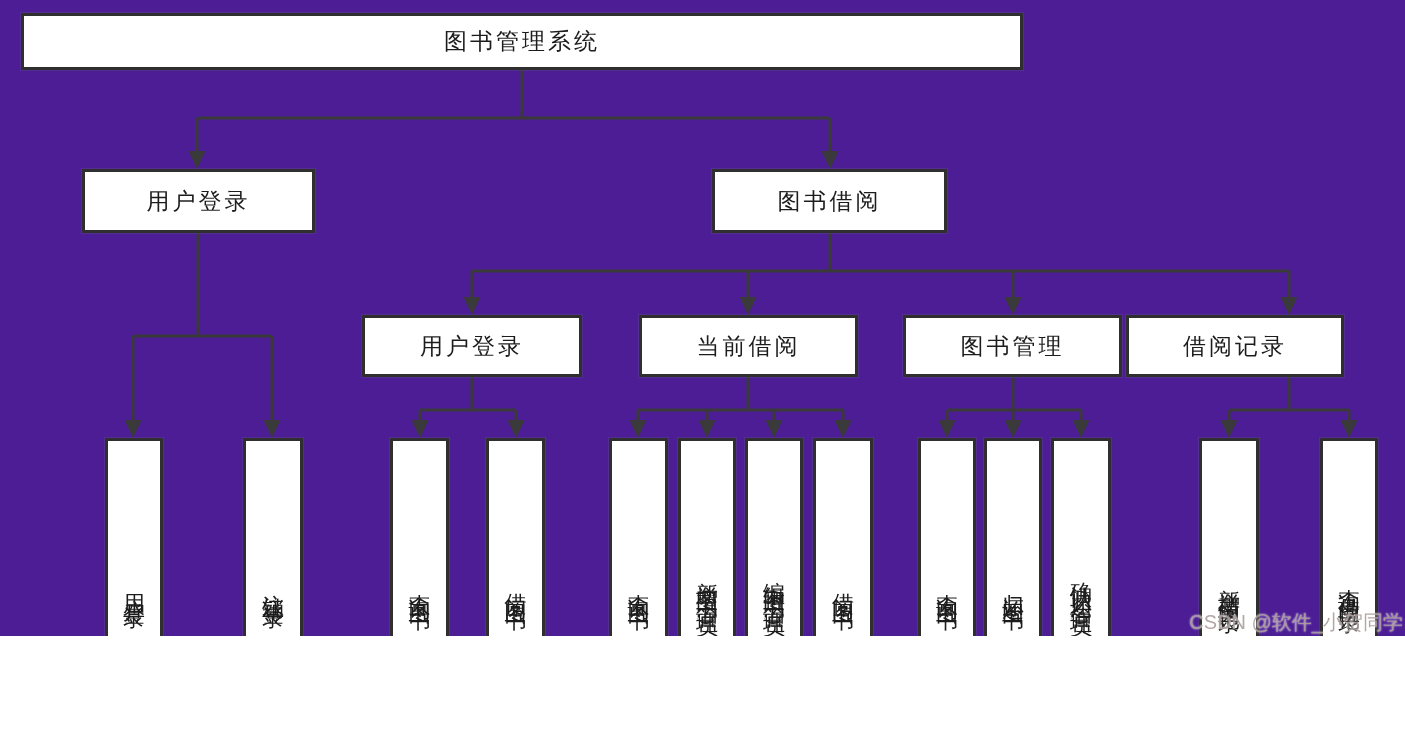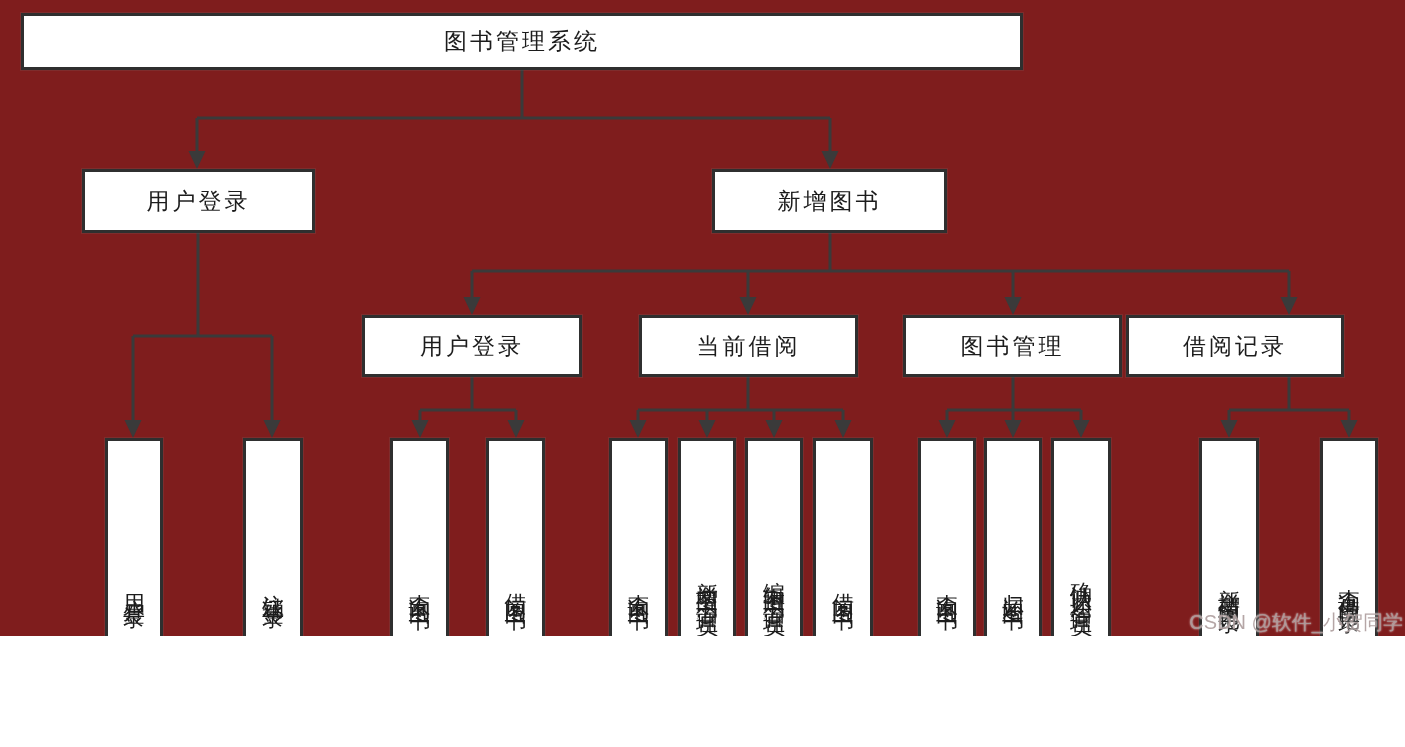--- a/index.html
+++ b/index.html
@@ -5,21 +5,21 @@
   html, body {
     margin: 0;
     padding: 0;
     background: #ffffff;
     font-family: "Liberation Sans", "DejaVu Sans", sans-serif;
   }
   #stage {
     position: relative;
     width: 1405px;
     height: 636px;
-    background: #7f1d1d;
+    background: #4c1d95;
     overflow: hidden;
   }
   #connectors {
     position: absolute;
     left: 0; top: 0;
     width: 1405px;
     height: 747px;
   }
   .ln {
     fill: none;
@@ -121,21 +121,21 @@
   </svg>
 
   <div class="node h" style="left:21px; top:13px; width:1002px; height:57px">
     <span>图书管理系统</span>
   </div>
 
   <div class="node h" style="left:82px; top:169px; width:233px; height:64px">
     <span>用户登录</span>
   </div>
   <div class="node h" style="left:712px; top:169px; width:235px; height:64px">
-    <span>新增图书</span>
+    <span>图书借阅</span>
   </div>
 
   <div class="node h" style="left:362px; top:315px; width:220px; height:62px">
     <span>用户登录</span>
   </div>
   <div class="node h" style="left:639px; top:315px; width:219px; height:62px">
     <span>当前借阅</span>
   </div>
   <div class="node h" style="left:903px; top:315px; width:219px; height:62px">
     <span>图书管理</span>

